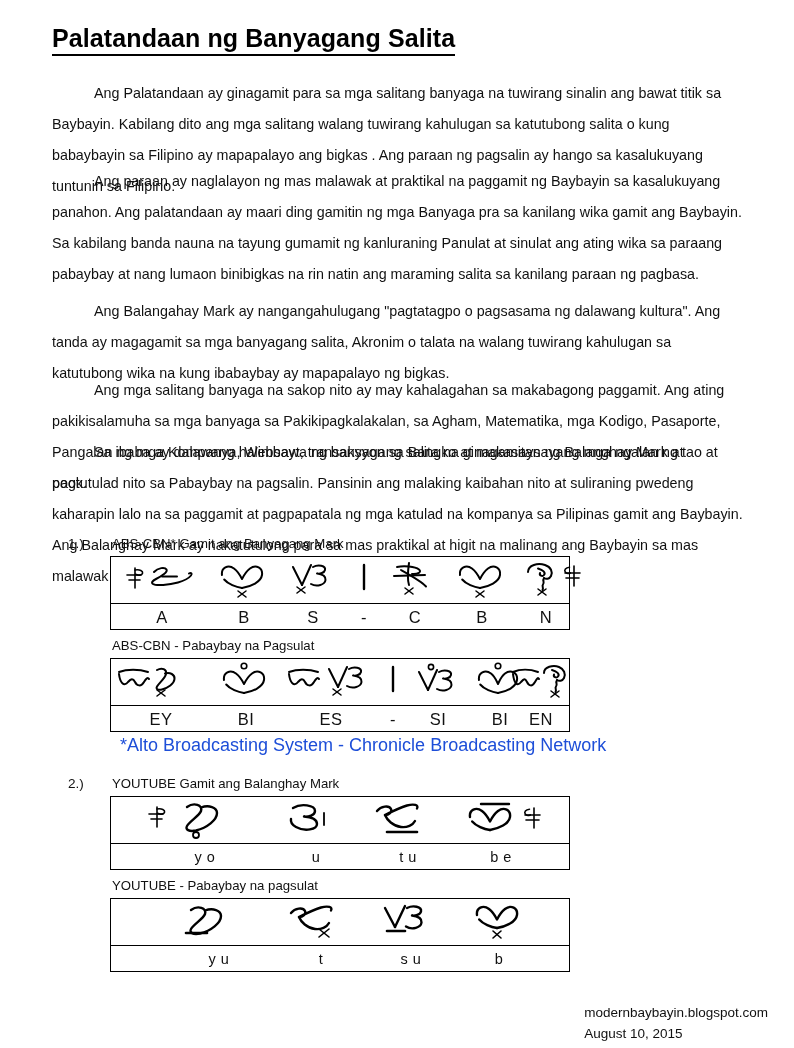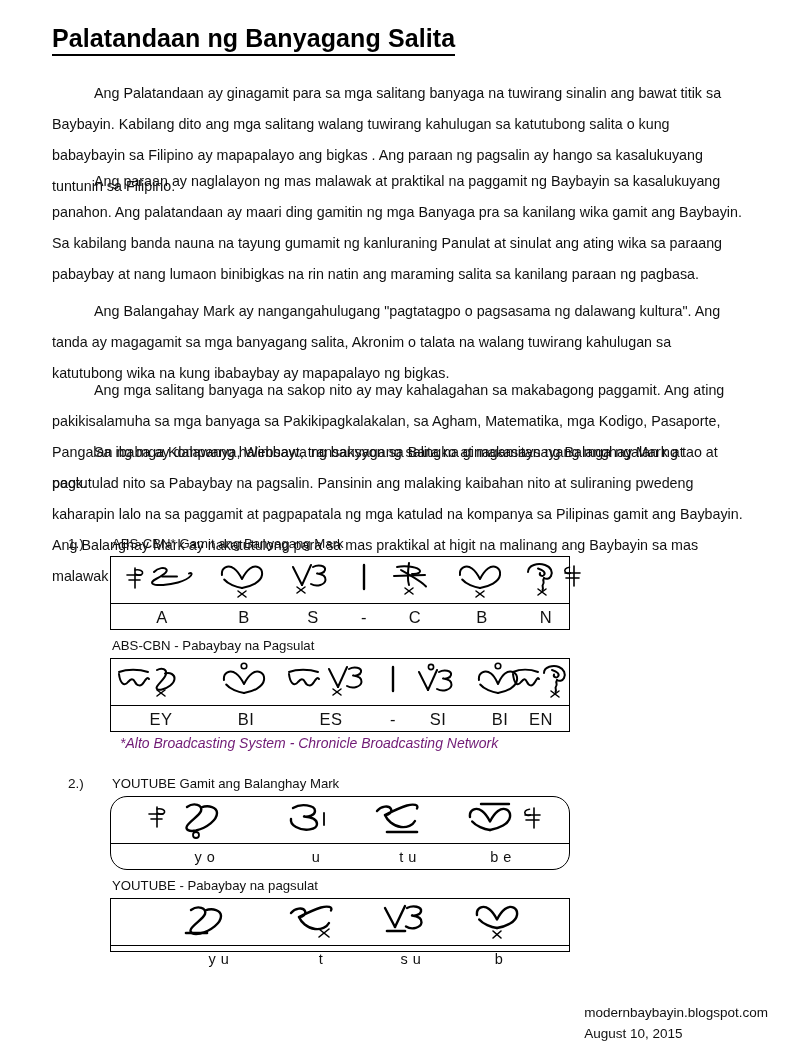--- a/index.html
+++ b/index.html
@@ -118,23 +118,22 @@
     justify-content: center;
     font-size: 16.5px;
     color: #111;
     letter-spacing: 0.5px;
     white-space: nowrap;
   }
   .label-cell.small { font-size: 14.5px; }
 
   .note-italic {
     position: absolute;
-    font-style: italic;
-    font-size: 14px;
-    color: #701a75;
+    font-size: 18px;
+    color: #1d4ed8;
     white-space: nowrap;
   }
 
   
   .footer {
     position: absolute;
     right: 26px;
     text-align: left;
     font-size: 13.5px;
     line-height: 21px;
@@ -336,21 +335,21 @@
       <div class="label-cell" style="left:360px;width:58px;">BI</div>
       <div class="label-cell" style="left:400px;width:60px;">EN</div>
     </div>
   </div>
 
   <div class="note-italic" style="left:120px; top:735px;">*Alto Broadcasting System - Chronicle Broadcasting Network</div>
 
   <div class="list-num" style="left:68px; top:776px;">2.)</div>
   <div class="ex-caption" style="left:112px; top:776px;">YOUTUBE Gamit ang Balanghay Mark</div>
 
-  <div class="ex-table" style="left:110px; top:796px; width:460px; height:74px;border-radius:17px;">
+  <div class="ex-table" style="left:110px; top:796px; width:460px; height:74px;">
     <div class="ex-glyph-row">
 
       <div class="glyph-cell" style="left:30px; width:128px;">
         <svg width="124" height="42" viewBox="0 0 124 42">
           <path class="stroke" stroke-width="1.6" d="M6,15 L20,15"></path>
           <path class="stroke" stroke-width="1.6" d="M8,20 L19,20"></path>
           <path class="stroke" stroke-width="1.6" d="M14,8 L14,28"></path>
           <path class="stroke" stroke-width="1.6" d="M14,10 C19,9.2 22,11 21.6,13.2 C21.2,15.3 17.5,15.8 14.4,14.3"></path>
           <path class="stroke" stroke-width="2.4" d="M44,8 C51,3 60,6 58,12 C56.5,16.5 47,22 44,27 C42,30.5 46,33 53,31.5 C64,28.8 74,21 74,14 C74,8.5 66,5.5 58,8.5"></path>
           <circle class="stroke" stroke-width="1.8" cx="53" cy="36" r="3"></circle>
@@ -388,21 +387,21 @@
     <div class="ex-label-row">
       <div class="label-cell small" style="left:30px; width:128px;">y o</div>
       <div class="label-cell small" style="left:166px;width:78px;">u</div>
       <div class="label-cell small" style="left:252px;width:90px;">t u</div>
       <div class="label-cell small" style="left:350px;width:80px;">b e</div>
     </div>
   </div>
 
   <div class="ex-caption" style="left:112px; top:878px;">YOUTUBE - Pabaybay na pagsulat</div>
 
-  <div class="ex-table" style="left:110px; top:898px; width:460px; height:54px;">
+  <div class="ex-table" style="left:110px; top:898px; width:460px; height:74px;">
     <div class="ex-glyph-row">
 
       <div class="glyph-cell" style="left:58px; width:100px;">
         <svg width="96" height="42" viewBox="0 0 96 42">
           <path class="stroke" stroke-width="2.4" d="M20,9 C27,4 36,7 34,13 C32.5,17.5 23,23 20,28 C18,31.5 22,34 29,32.5 C40,29.8 50,22 50,15 C50,9.5 42,6.5 34,9.5"></path>
           <path class="stroke" stroke-width="2.6" d="M15,32 L36,32"></path>
         </svg>
       </div>
 
       <div class="glyph-cell" style="left:168px; width:84px;">

